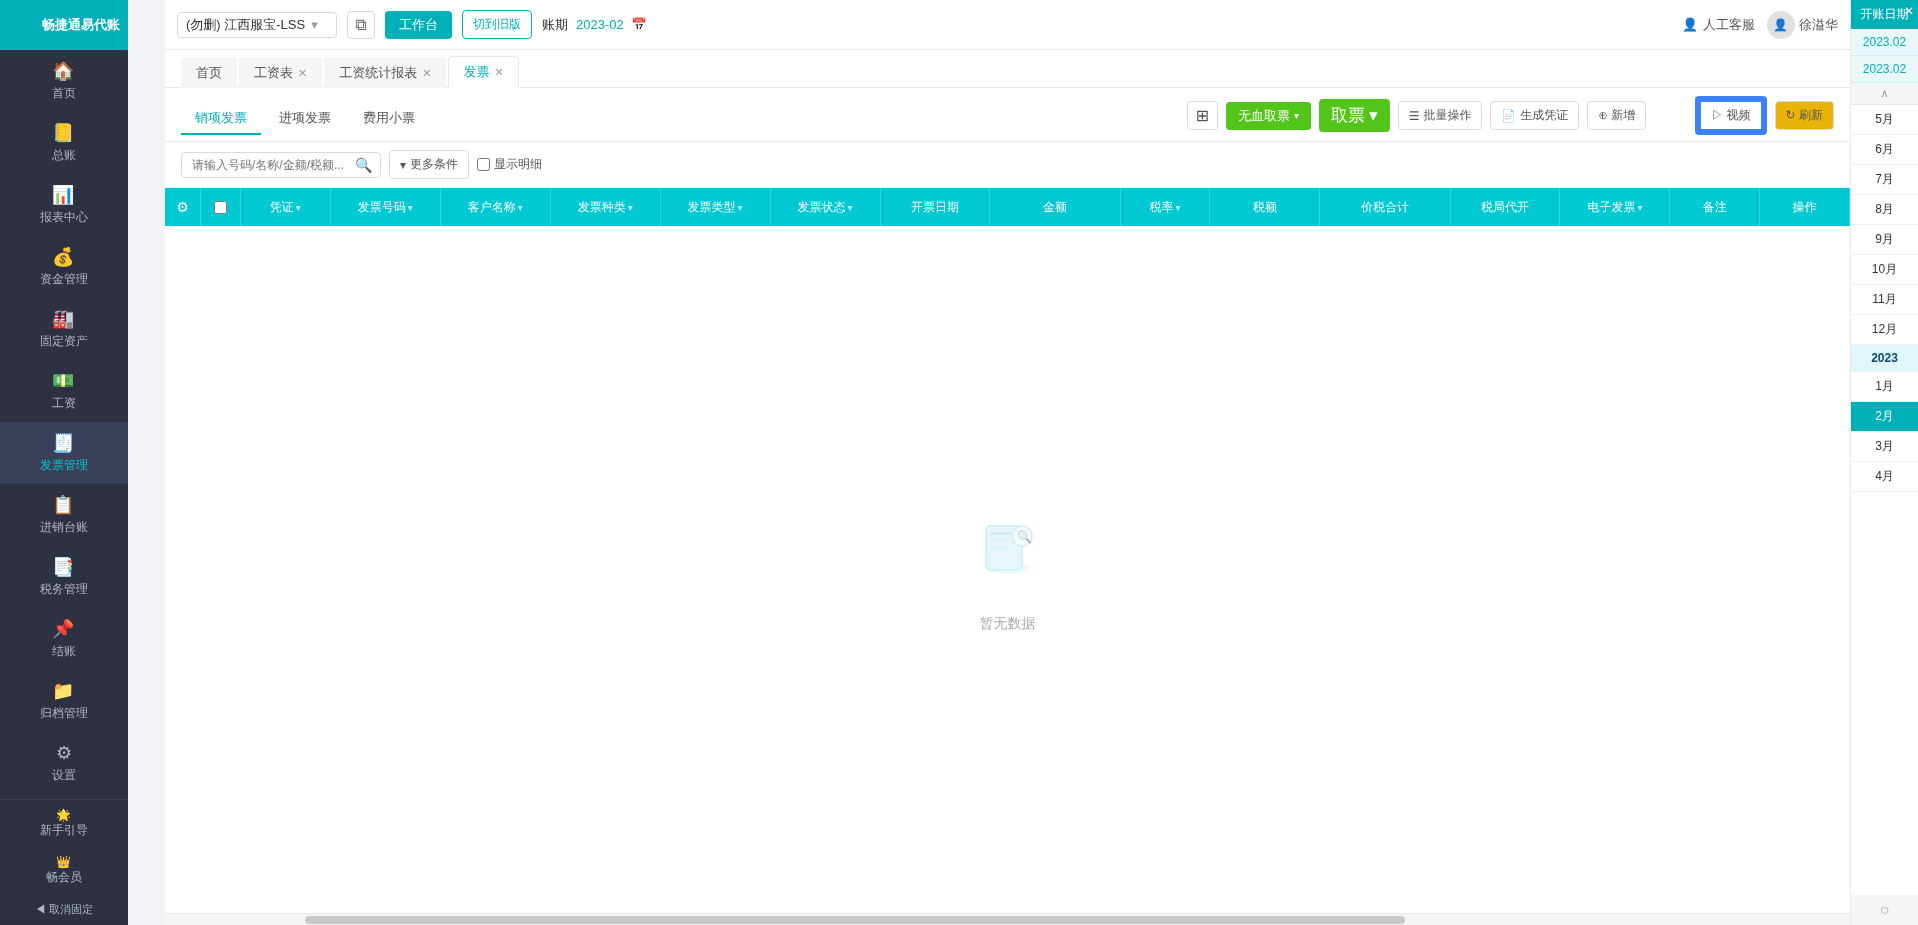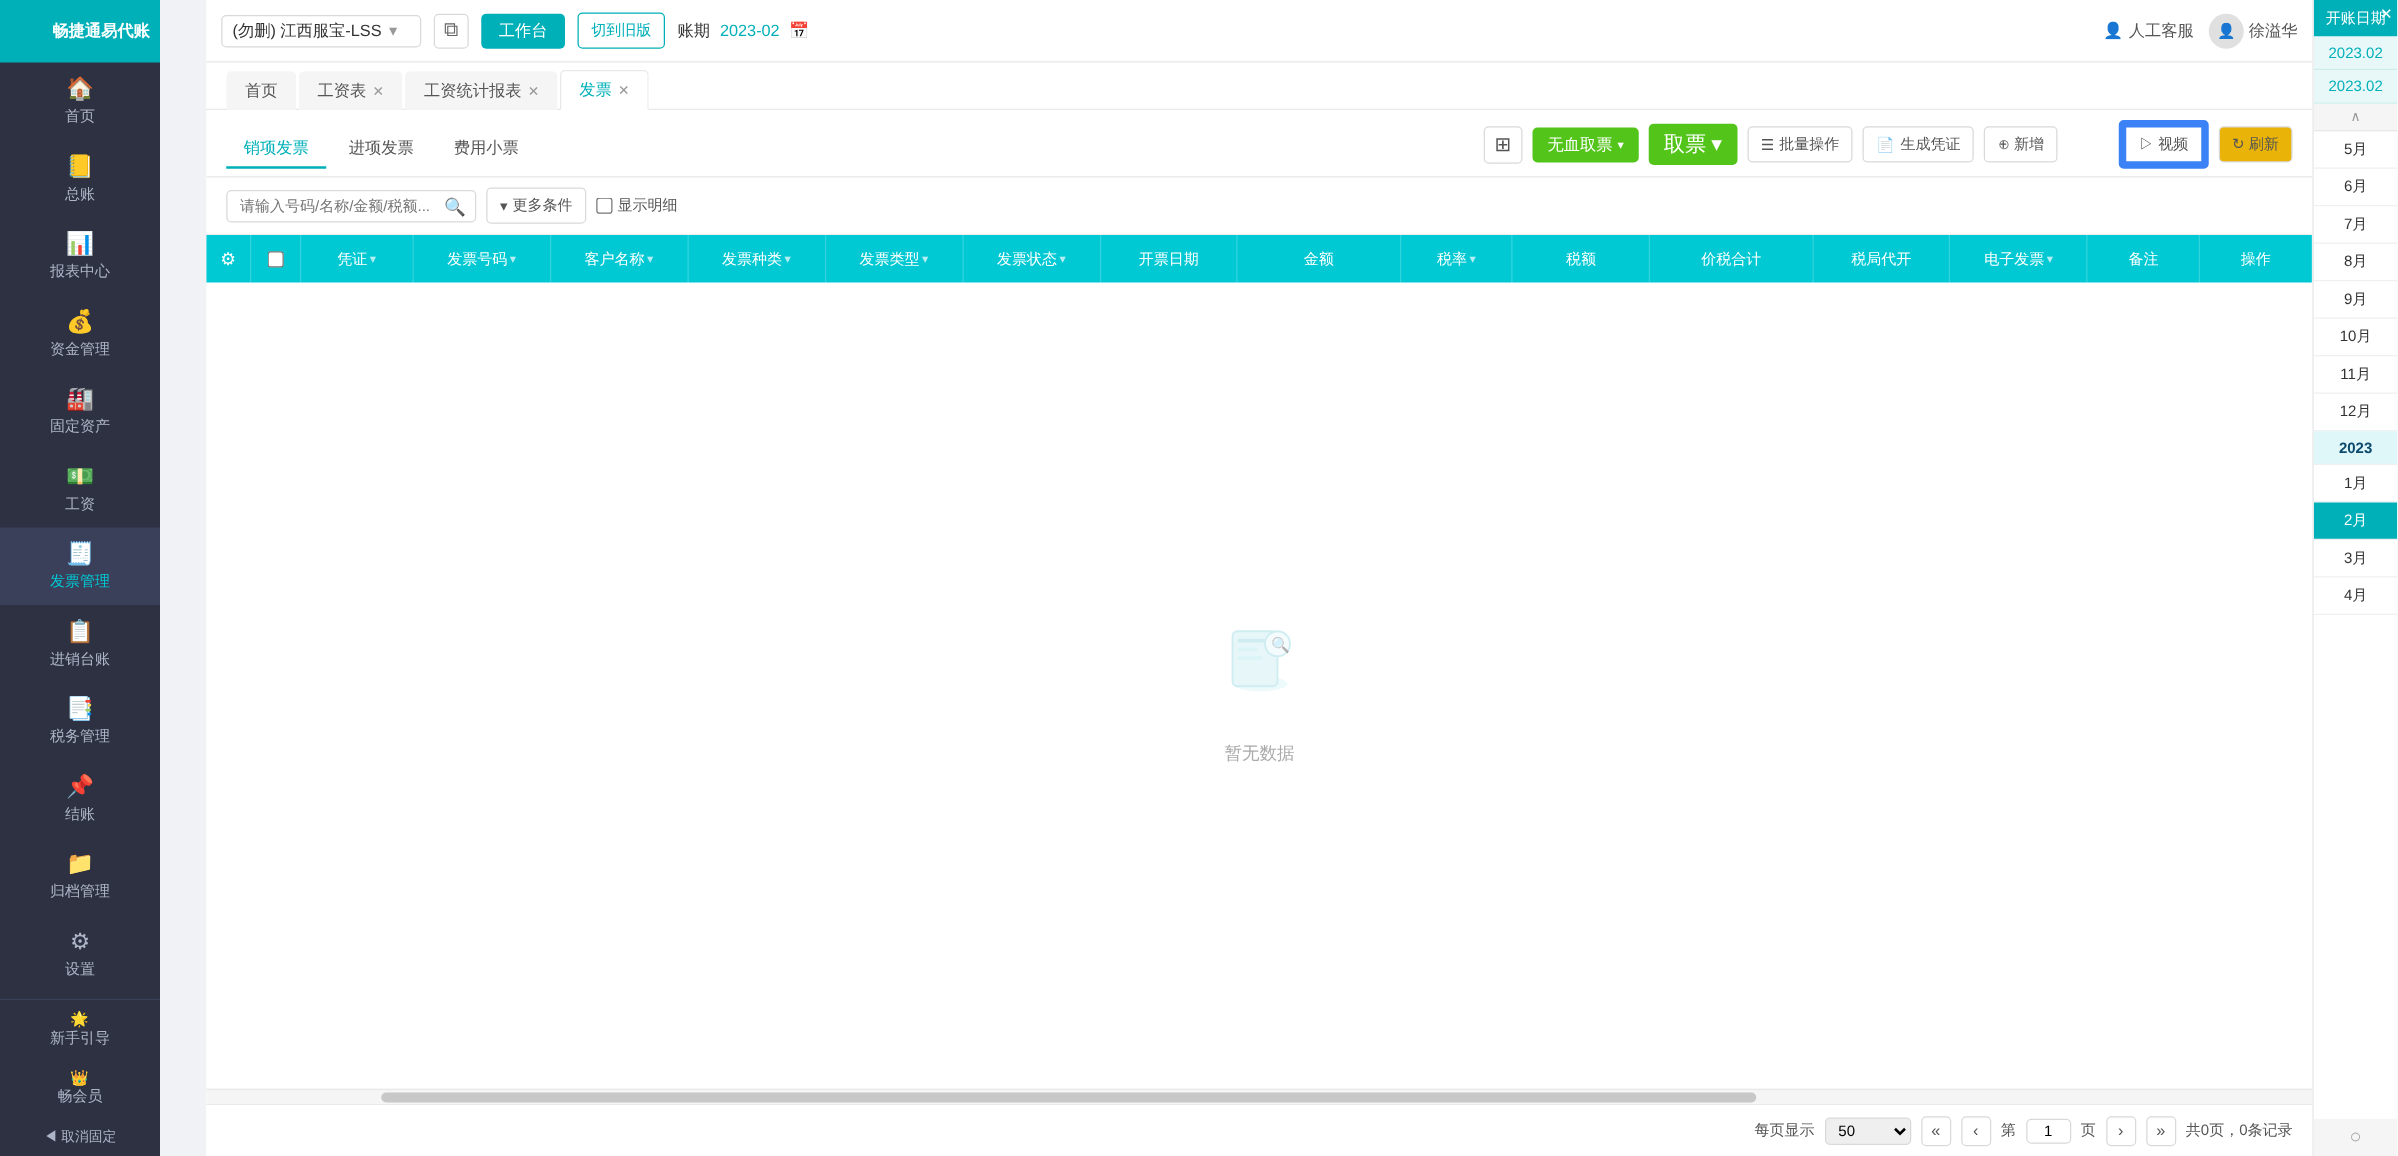--- a/index.html
+++ b/index.html
@@ -474,36 +474,20 @@
           <text x="49" y="35" font-size="12" fill="#a0dce5">🔍</text>
         </svg>
       </div>
       <div class="empty-text">暂无数据</div>
     </div>
 
     <div class="scroll-bar-area">
       <div class="scroll-thumb"></div>
     </div>
 
-    <div class="pagination-bar">
-      <span>每页显示</span>
-      <select class="pagination-select">
-        <option>50</option>
-        <option>100</option>
-        <option>200</option>
-      </select>
-      <button class="page-btn">«</button>
-      <button class="page-btn">‹</button>
-      <span>第</span>
-      <input class="page-input" value="1" style="">
-      <span>页</span>
-      <button class="page-btn">›</button>
-      <button class="page-btn">»</button>
-      <span>共0页，0条记录</span>
-    </div>
 
 
   </div>
 </div>
 
 <div class="date-panel">
   <div style="position:relative;">
     <div class="date-panel-header">
       <span>开账日期</span>
       <span style="position:absolute;top:4px;right:4px;cursor:pointer;color:#fff;">✕</span>

